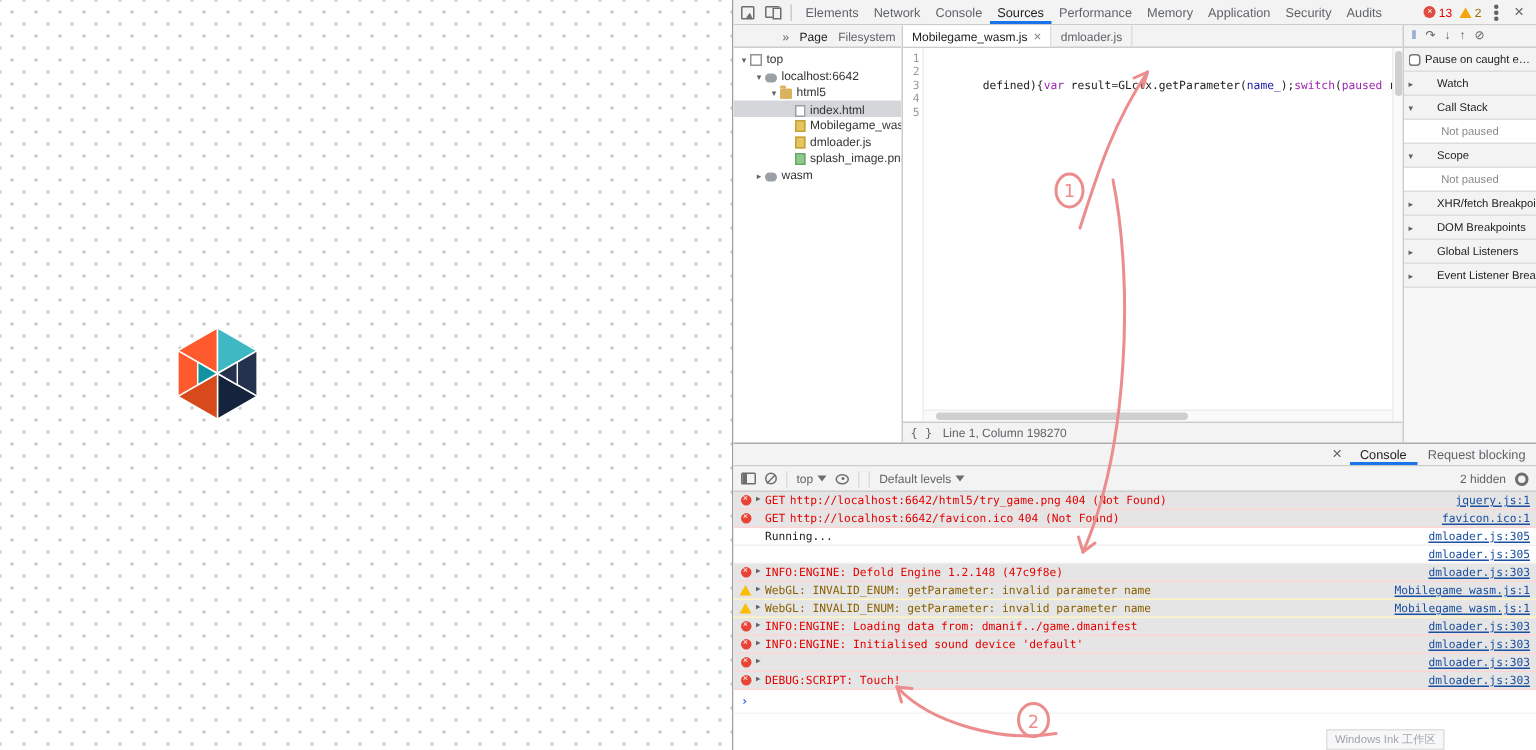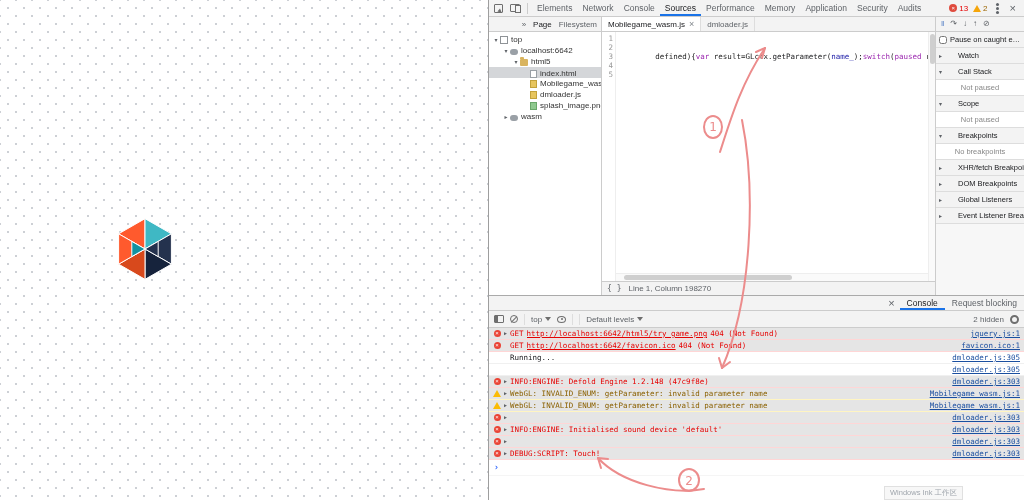--- a/index.html
+++ b/index.html
@@ -112,21 +112,21 @@
 .console-out{font-family:"DejaVu Sans Mono",monospace;font-size:7.5px;line-height:9px}
 .console-row{display:flex;align-items:center;gap:3px;min-height:11px;padding:1px 4px;border-bottom:1px solid #f0f0f0;color:#202124}
 .console-row.lvl-error{background:#e5e5e5;border-bottom-color:#ffd6d6;color:var(--error-red,#e60000)}
 .console-row.lvl-warning{background:#e5e5e5;border-bottom-color:#fff5c2;color:var(--warning-amber,#8a6000)}
 .msg-icon{width:8px;height:8px;flex:none;display:flex;align-items:center;justify-content:center}
 .msg-icon.ic-error::before{content:"×";display:block;width:7px;height:7px;border-radius:50%;background:#ea4335;color:#fff;font-size:6px;line-height:7px;text-align:center;font-family:"Liberation Sans",sans-serif}
 .msg-icon.ic-warning::before{content:"";width:0;height:0;border-left:4px solid transparent;border-right:4px solid transparent;border-bottom:7px solid #fbbc04}
 .msg-arrow{flex:none;font-size:5px;color:#5f6368}
 .msg-arrow::before{content:"▶"}
 .msg-text{white-space:nowrap;overflow:hidden}
-.msg-url{text-decoration:underline}
+.msg-url{}
 .msg-link{margin-left:auto;color:var(--link-blue,#1b4fa0);text-decoration:underline;white-space:nowrap;padding-left:6px;cursor:pointer}
 .console-prompt{display:flex;align-items:center;gap:4px;padding:3px 5px;font-family:"DejaVu Sans Mono",monospace;font-size:8px;border-bottom:1px solid #f5f5f5}
 .prompt-chevron{color:#2962ff;font-weight:bold}
 
 
 .annotations{position:absolute;inset:0;pointer-events:none;z-index:20}
 .anno-stroke path,.anno-stroke ellipse{fill:none;stroke:var(--annotation-pink,#ec8c8c);stroke-width:2;stroke-linecap:round}
 .anno-num{fill:var(--annotation-pink,#ec8c8c);font-size:12px;text-anchor:middle;font-family:"DejaVu Sans",sans-serif}
 .watermark{position:absolute;left:884px;top:486px;padding:1px 5px;background:#f7f7f7;border:1px solid #e0e0e0;color:#a0a6ad;font-size:7.5px;z-index:15;white-space:nowrap}
 </style>
@@ -304,27 +304,20 @@
           </div>
           <div class="dbg-section">
             <div class="dbg-head">
               <span class="dbg-tri">▾</span>
               <span>Scope</span>
             </div>
             <div class="dbg-state">Not paused</div>
           </div>
           <div class="dbg-section">
             <div class="dbg-head">
-              <span class="dbg-tri">▾</span>
-              <span>Breakpoints</span>
-            </div>
-            <div class="dbg-state">No breakpoints</div>
-          </div>
-          <div class="dbg-section">
-            <div class="dbg-head">
               <span class="dbg-tri">▸</span>
               <span>XHR/fetch Breakpoints</span>
             </div>
 
           </div>
           <div class="dbg-section">
             <div class="dbg-head">
               <span class="dbg-tri">▸</span>
               <span>DOM Breakpoints</span>
             </div>
@@ -423,20 +416,21 @@
         <div class="console-row lvl-warning">
           <span class="msg-icon ic-warning"></span>
           <span class="msg-arrow"></span>
           <span class="msg-text">WebGL: INVALID_ENUM: getParameter: invalid parameter name</span>
 
           <a class="msg-link">Mobilegame_wasm.js:1</a>
         </div>
         <div class="console-row lvl-error">
           <span class="msg-icon ic-error"></span>
           <span class="msg-arrow"></span>
+          <span class="msg-text">INFO:ENGINE: Loading data from: dmanif../game.dmanifest</span>
 
           <a class="msg-link">dmloader.js:303</a>
         </div>
         <div class="console-row lvl-error">
           <span class="msg-icon ic-error"></span>
           <span class="msg-arrow"></span>
           <span class="msg-text">INFO:ENGINE: Initialised sound device 'default'</span>
 
           <a class="msg-link">dmloader.js:303</a>
         </div>

